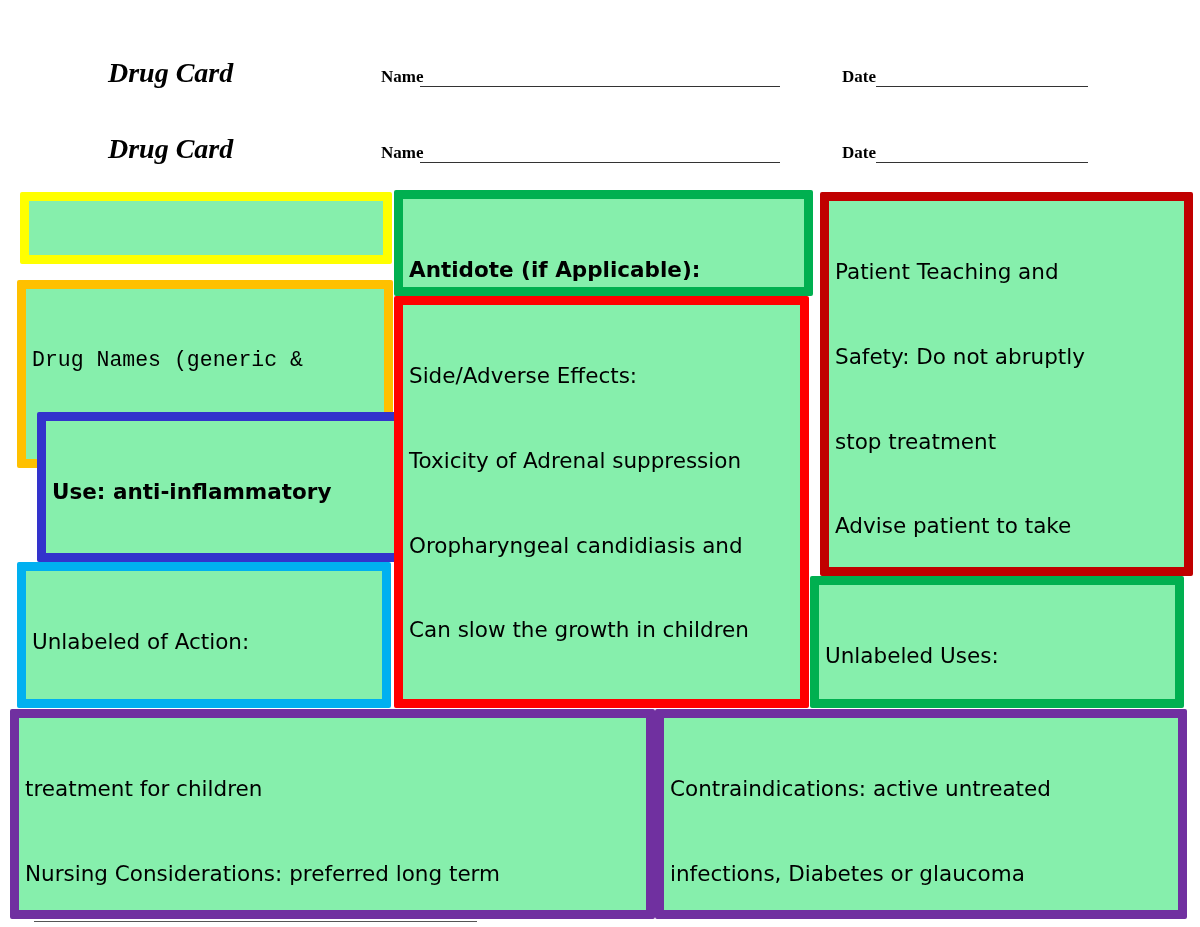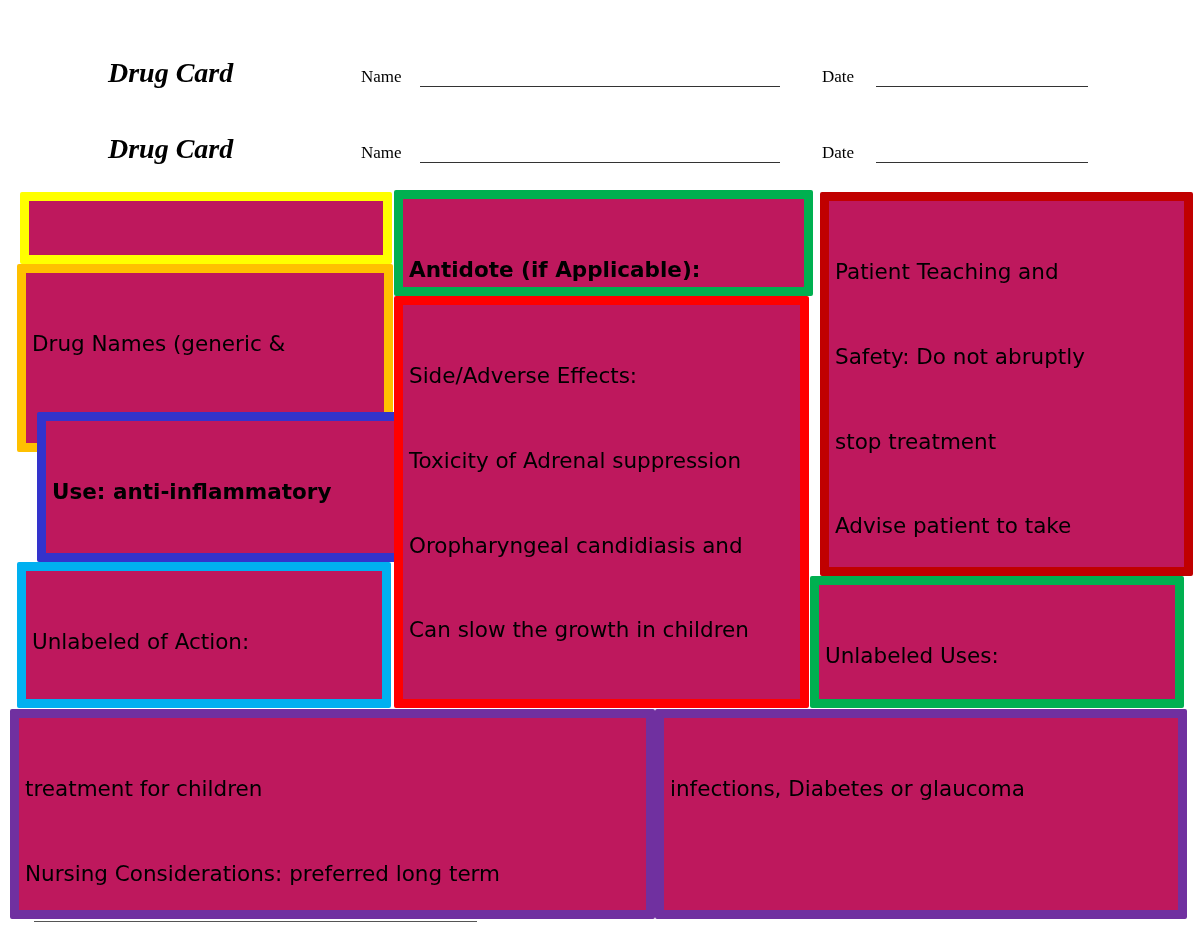--- a/index.html
+++ b/index.html
@@ -19,47 +19,48 @@
       position: absolute;
       font-family: "Liberation Serif", serif;
       font-style: italic;
       font-weight: bold;
       font-size: 28px;
       line-height: 30px;
     }
     .hdr-label {
       position: absolute;
       font-family: "Liberation Serif", serif;
-      font-weight: normal;
+      font-weight: bold;
       font-size: 17px;
       line-height: 20px;
+      margin-left: 20px;
     }
     .hdr-line {
       position: absolute;
       height: 0;
       border-bottom: 1.5px solid #333;
     }
     .box {
       position: absolute;
       box-sizing: border-box;
-      background: #be185d;
+      background: #86efac;
       border-style: solid;
       border-width: 9px;
       padding: 1px 6px;
       font-size: 21.5px;
       line-height: 28.2px;
       overflow: hidden;
       white-space: pre-wrap;
       border-radius: 2px;
     }
     .box .line { display: block; white-space: nowrap; }
     .bold { font-weight: bold; }
 
     #box-classification { left: 20px;  top: 192px; width: 372px; height: 72px;  border-color: #ffff00; }
-    #box-drug-names     { left: 17px;  top: 264px; width: 376px; height: 188px; border-color: #ffc000; }
+    #box-drug-names     { left: 17px;  top: 280px; width: 376px; height: 188px; border-color: #ffc000; font-family: Liberation Mono, monospace; }
     #box-use            { left: 17px;  top: 412px; width: 376px; height: 150px; border-color: #3333cc; margin-left: 20px; }
     #box-mechanism      { left: 17px;  top: 562px; width: 374px; height: 146px; border-color: #00b0f0; }
     #box-antidote       { left: 394px; top: 190px; width: 419px; height: 106px; border-color: #00b050; }
     #box-side-effects   { left: 394px; top: 296px; width: 415px; height: 412px; border-color: #ff0000; }
     #box-patient        { left: 812px; top: 192px; width: 373px; height: 384px; border-color: #c00000; margin-left: 8px; }
     #box-unlabeled      { left: 810px; top: 576px; width: 374px; height: 132px; border-color: #00b050; }
     #box-nursing        { left: 10px;  top: 709px; width: 645px; height: 210px; border-color: #7030a0; }
     #box-contra         { left: 655px; top: 709px; width: 532px; height: 210px; border-color: #7030a0; }
 
     #box-patient .line, #box-contra .line, #box-nursing .line { white-space: nowrap; }
@@ -150,16 +151,17 @@
 </div>
 
 <div class="box" id="box-nursing">
   <span class="line">treatment for children</span>
   <span class="line">Nursing Considerations: preferred long term</span>
   
   
 </div>
 
 <div class="box" id="box-contra">
+  <span class="line">Contraindications: active untreated</span>
   <span class="line">infections, Diabetes or glaucoma</span>
 </div>
 
 <div class="under-rule"></div>
 
 </body></html>

